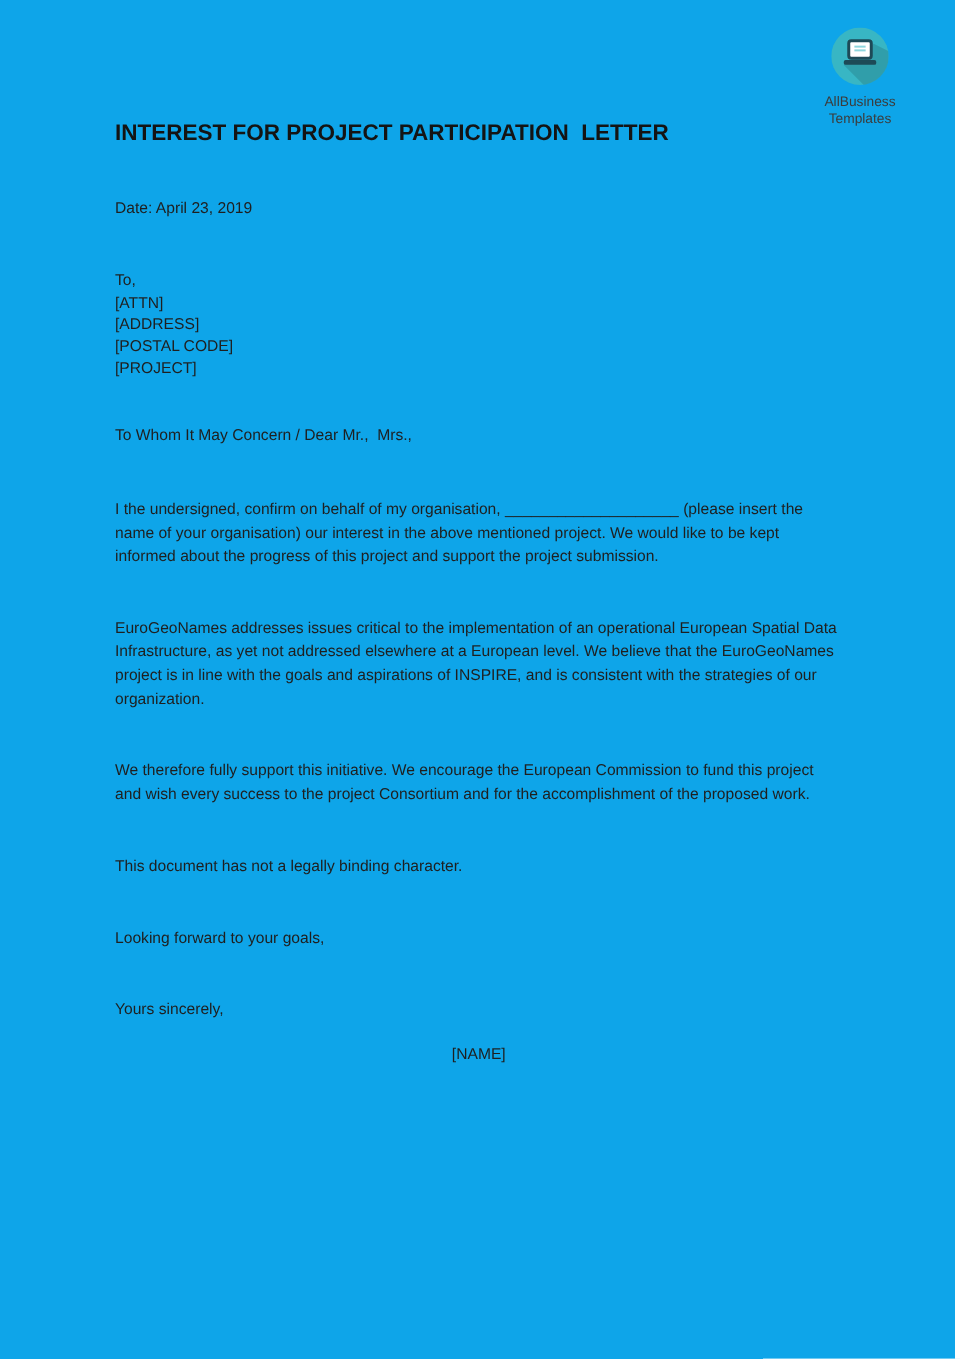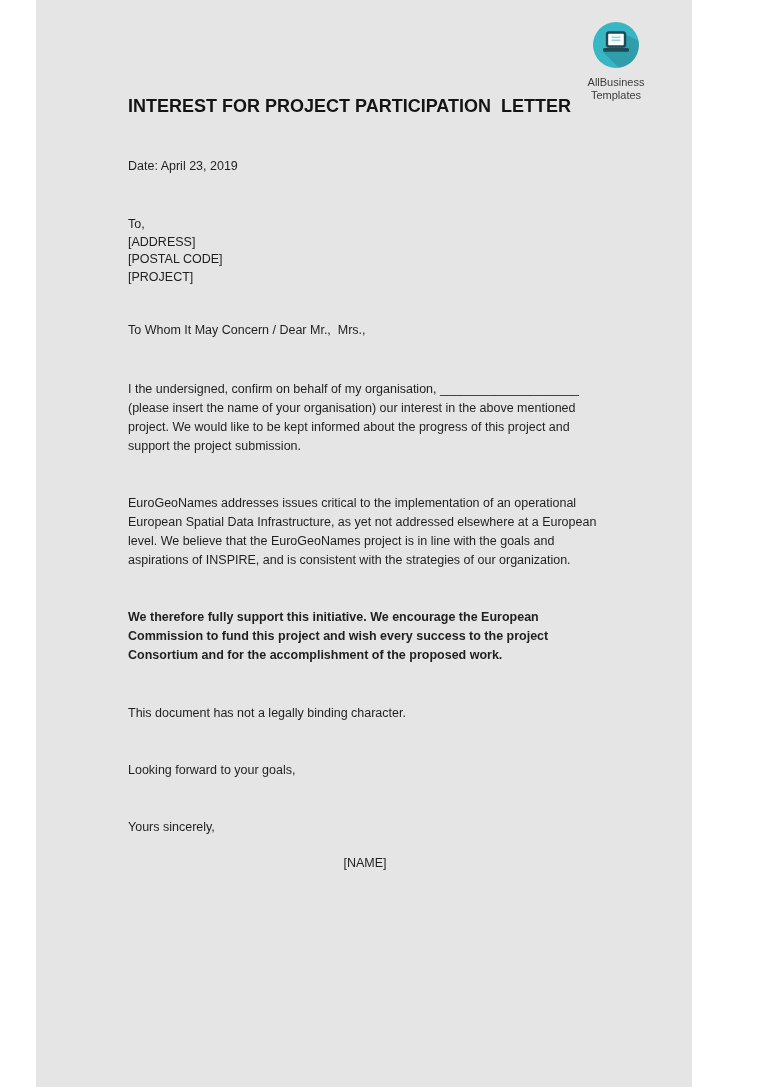--- a/index.html
+++ b/index.html
@@ -1,26 +1,25 @@
 <!DOCTYPE html>
 <html><head>
 <meta charset="utf-8">
 <style>
   html, body { margin: 0; padding: 0; background: #ffffff; }
   .page {
     position: relative;
-    width: 656px;
+    width: 764px;
     height: 1087px;
-    background: #e5e5e5;
+    background: #0ea5e9;
     font-family: "Liberation Sans", sans-serif;
     color: #1f1f1f;
     font-size: 12.5px;
     line-height: 19px;
     overflow: hidden;
-    margin-left: 36px;
   }
   .content {
     padding: 95px 90px 0 92px;
   }
   .brand {
     position: absolute;
     top: 22px;
     right: 28px;
     width: 96px;
     text-align: center;
@@ -40,21 +39,21 @@
     color: #141414;
     white-space: pre-wrap;
   }
   .date-line   { margin-top: 40px; }
   .recipient   { margin-top: 40px; line-height: 17.5px; }
   .subject     { margin-top: 67px; }
   .subject .b  { font-weight: 700; }
   .salutation  { margin-top: 35px; white-space: pre-wrap; }
   .p1          { margin-top: 40px; }
   .p2          { margin-top: 38px; }
-  .p3          { margin-top: 38px; font-weight: bold; }
+  .p3          { margin-top: 38px; }
   .legal       { margin-top: 39px; }
   .closing     { margin-top: 38px; }
   .signoff     { margin-top: 38px; }
   .name-ph     { margin-top: 17px; text-align: center; }
   .footer {
     position: absolute;
     top: 1028px;
     left: 0;
     right: 0;
     text-align: center;
@@ -93,20 +92,21 @@
   </div>
 
   <div class="content">
 
     <div class="doc-title">INTEREST FOR PROJECT PARTICIPATION  LETTER</div>
 
     <div class="date-line">Date: April 23, 2019</div>
 
     <div class="recipient">
       <div>To,</div>
+      <div>[ATTN]</div>
       <div>[ADDRESS]</div>
       <div>[POSTAL CODE]</div>
       <div>[PROJECT]</div>
     </div>
 
 
     <div class="salutation">To Whom It May Concern / Dear Mr.,  Mrs.,</div>
 
     <div class="p1">
       <span>I the undersigned, confirm on behalf of my organisation, </span><span>____________________</span><span> (please insert the name of your organisation) our interest in the above mentioned project. We would like to be kept informed about the progress of this project and support the project submission.</span>

